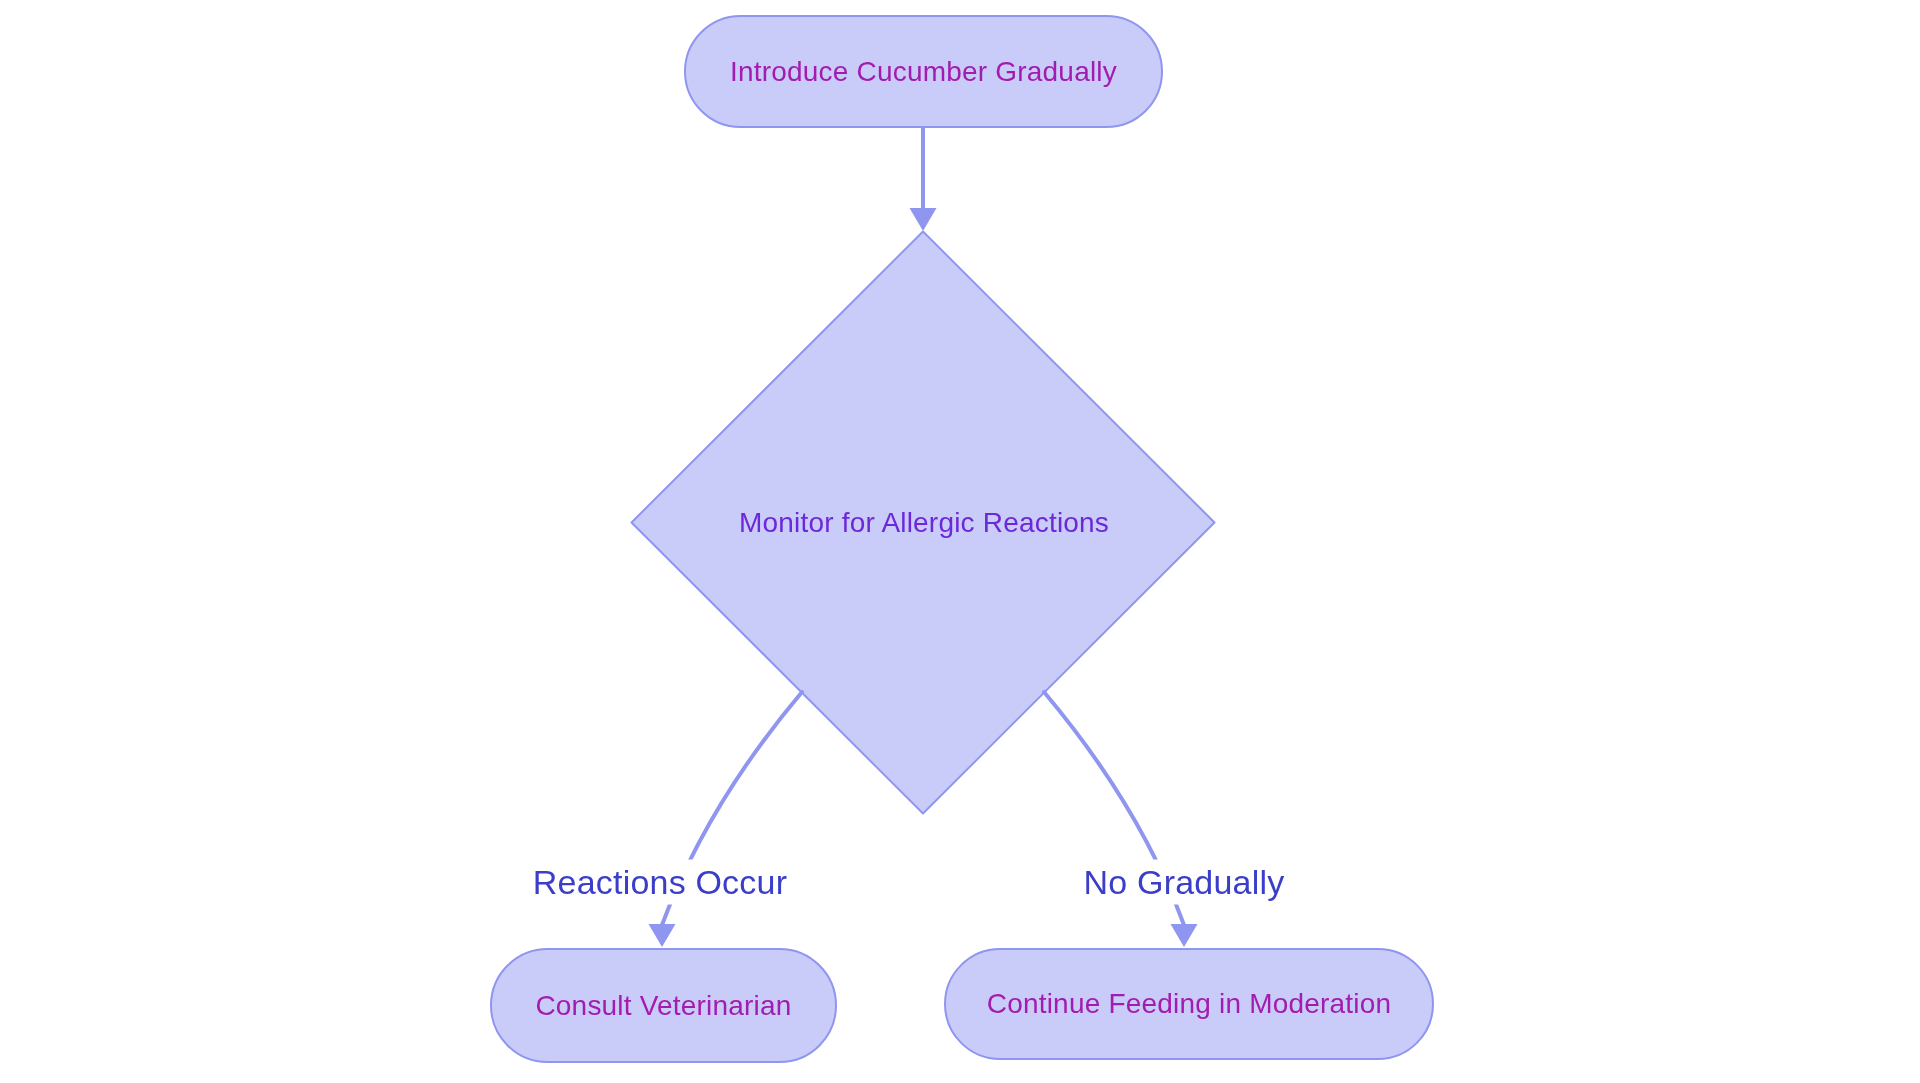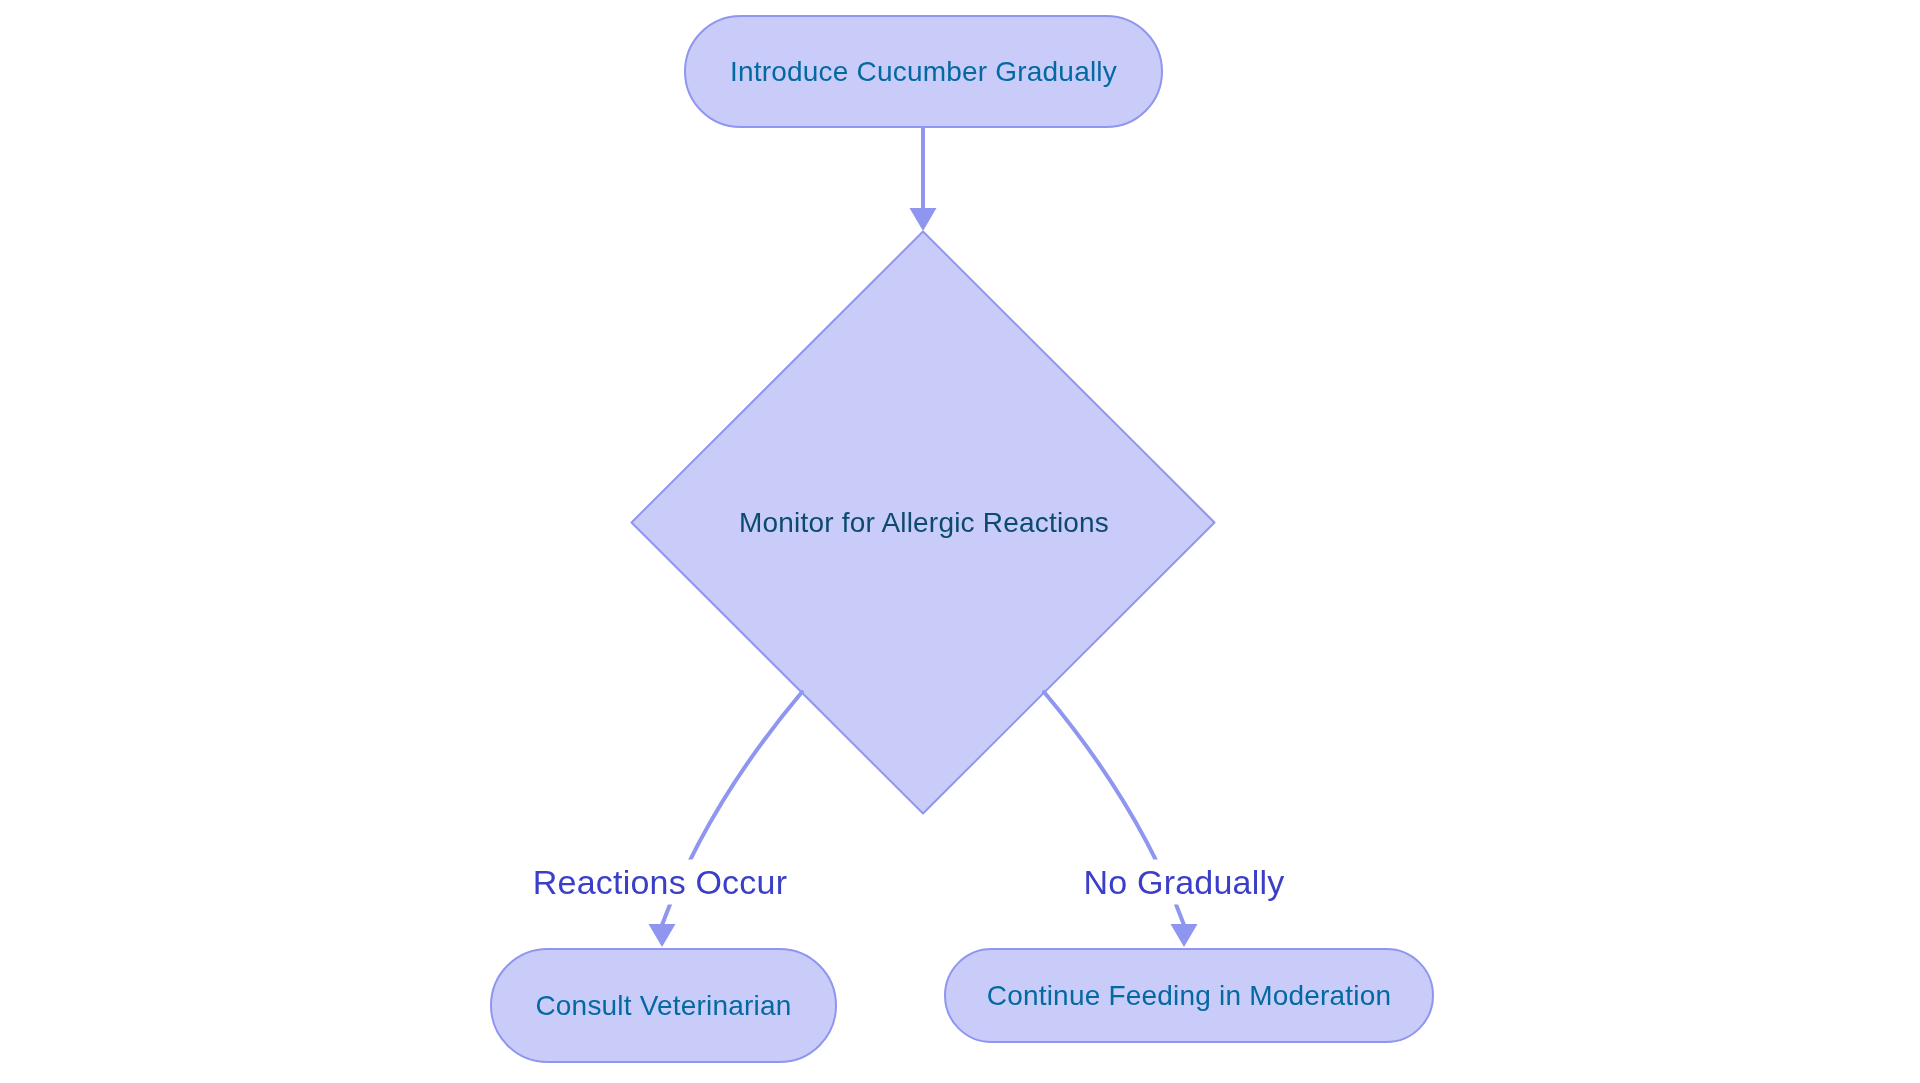--- a/index.html
+++ b/index.html
@@ -25,38 +25,38 @@
   .node {
     position: absolute;
     z-index: 3;
     display: flex;
     align-items: center;
     justify-content: center;
     text-align: center;
     box-sizing: border-box;
     background: #c9cbf9;
     border: 2px solid #8f96ef;
-    color: #0369a1;
+    color: #a21caf;
     font-size: 28px;
     letter-spacing: 0.2px;
   }
   .pill { border-radius: 58px; }
   .node-start    { left: 684px; top: 15px;  width: 479px; height: 113px; }
   .node-consult  { left: 490px; top: 948px; width: 347px; height: 115px; }
-  .node-continue { left: 944px; top: 948px; width: 490px; height: 95px; }
+  .node-continue { left: 944px; top: 948px; width: 490px; height: 112px; }
   .decision-label {
     position: absolute;
     z-index: 3;
     left: 633px; top: 232px;
     width: 582px; height: 582px;
     display: flex;
     align-items: center;
     justify-content: center;
     text-align: left;
-    color: #0c4a6e;
+    color: #6d28d9;
     font-size: 28px;
     letter-spacing: 0.2px;
     pointer-events: none;
   }
   .edge-label {
     position: absolute;
     z-index: 2;
     transform: translate(-50%, -50%);
     background: #ffffff;
     padding: 3px 8px;

